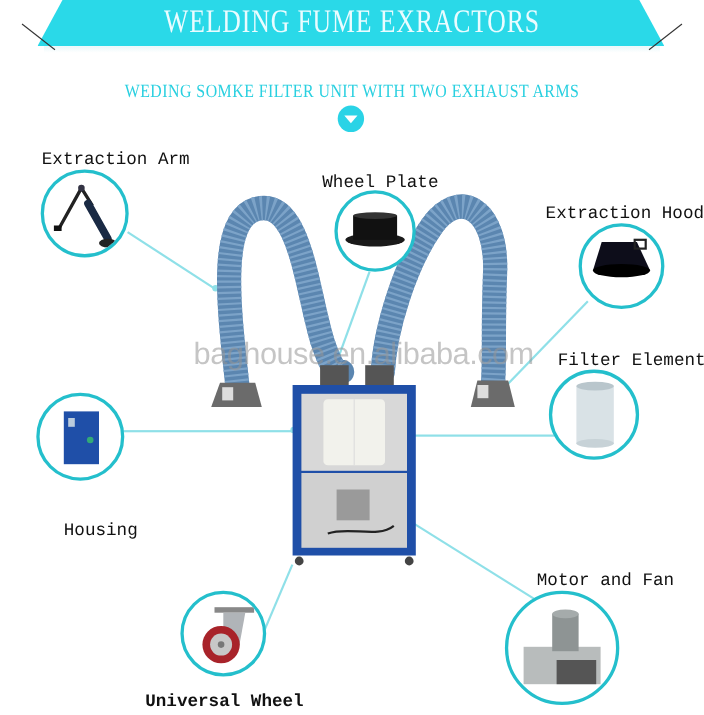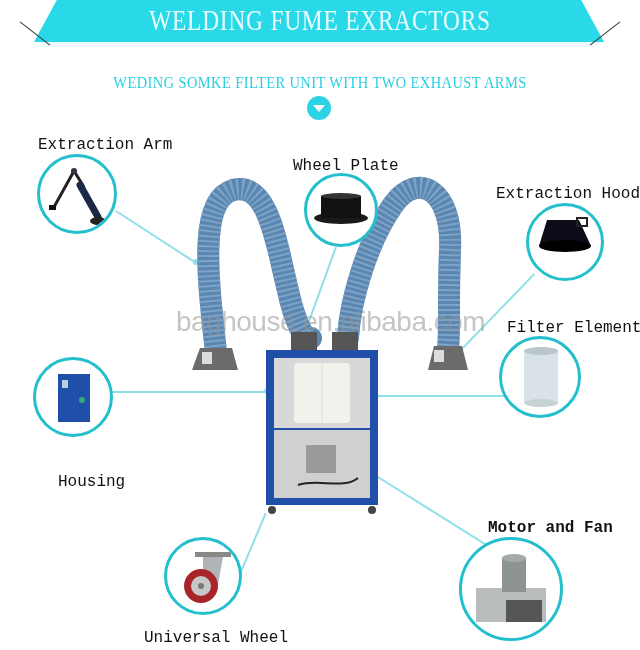--- a/index.html
+++ b/index.html
@@ -117,32 +117,32 @@
 
 <div class="circle" style="left:33px;top:357px;width:80px;height:80px;">
   <svg width="74" height="74" viewBox="0 0 74 74">
     <rect x="22" y="14" width="32" height="48" fill="#1f4fa8"></rect>
     <rect x="26" y="20" width="6" height="8" fill="#bcd"></rect>
     <circle cx="46" cy="40" r="3" fill="#3a7"></circle>
   </svg>
 </div>
 <div class="label" style="left:58px;top:445px;margin-top:28px;">Housing</div>
 
-<div class="label" style="left:488px;top:519px;font-weight:bold;">Motor and Fan</div>
+<div class="label" style="left:488px;top:519px;">Motor and Fan</div>
 <div class="circle" style="left:459px;top:537px;width:104px;height:104px;">
   <svg width="98" height="98" viewBox="0 0 98 98">
     <rect x="14" y="48" width="70" height="34" fill="#b8bcbc"></rect>
     <rect x="44" y="60" width="36" height="22" fill="#555"></rect>
     <rect x="40" y="18" width="24" height="34" fill="#8e9494"></rect>
     <ellipse cx="52" cy="18" rx="12" ry="4" fill="#a5abab"></ellipse>
   </svg>
 </div>
 
 <div class="circle" style="left:164px;top:537px;width:78px;height:78px;">
   <svg width="72" height="72" viewBox="0 0 72 72">
     <rect x="28" y="12" width="36" height="5" fill="#888"></rect>
     <path d="M36 17 L56 17 L50 50 L36 50 Z" fill="#b0b4b8"></path>
     <circle cx="34" cy="46" r="17" fill="#a8232a"></circle>
     <circle cx="34" cy="46" r="10" fill="#c7c7c7"></circle>
     <circle cx="34" cy="46" r="3" fill="#777"></circle>
   </svg>
 </div>
-<div class="label" style="left:144px;top:629px;">Universal Wheel</div>
+<div class="label" style="left:132px;top:629px;font-weight:bold;">Universal Wheel</div>
 
 </body></html>

